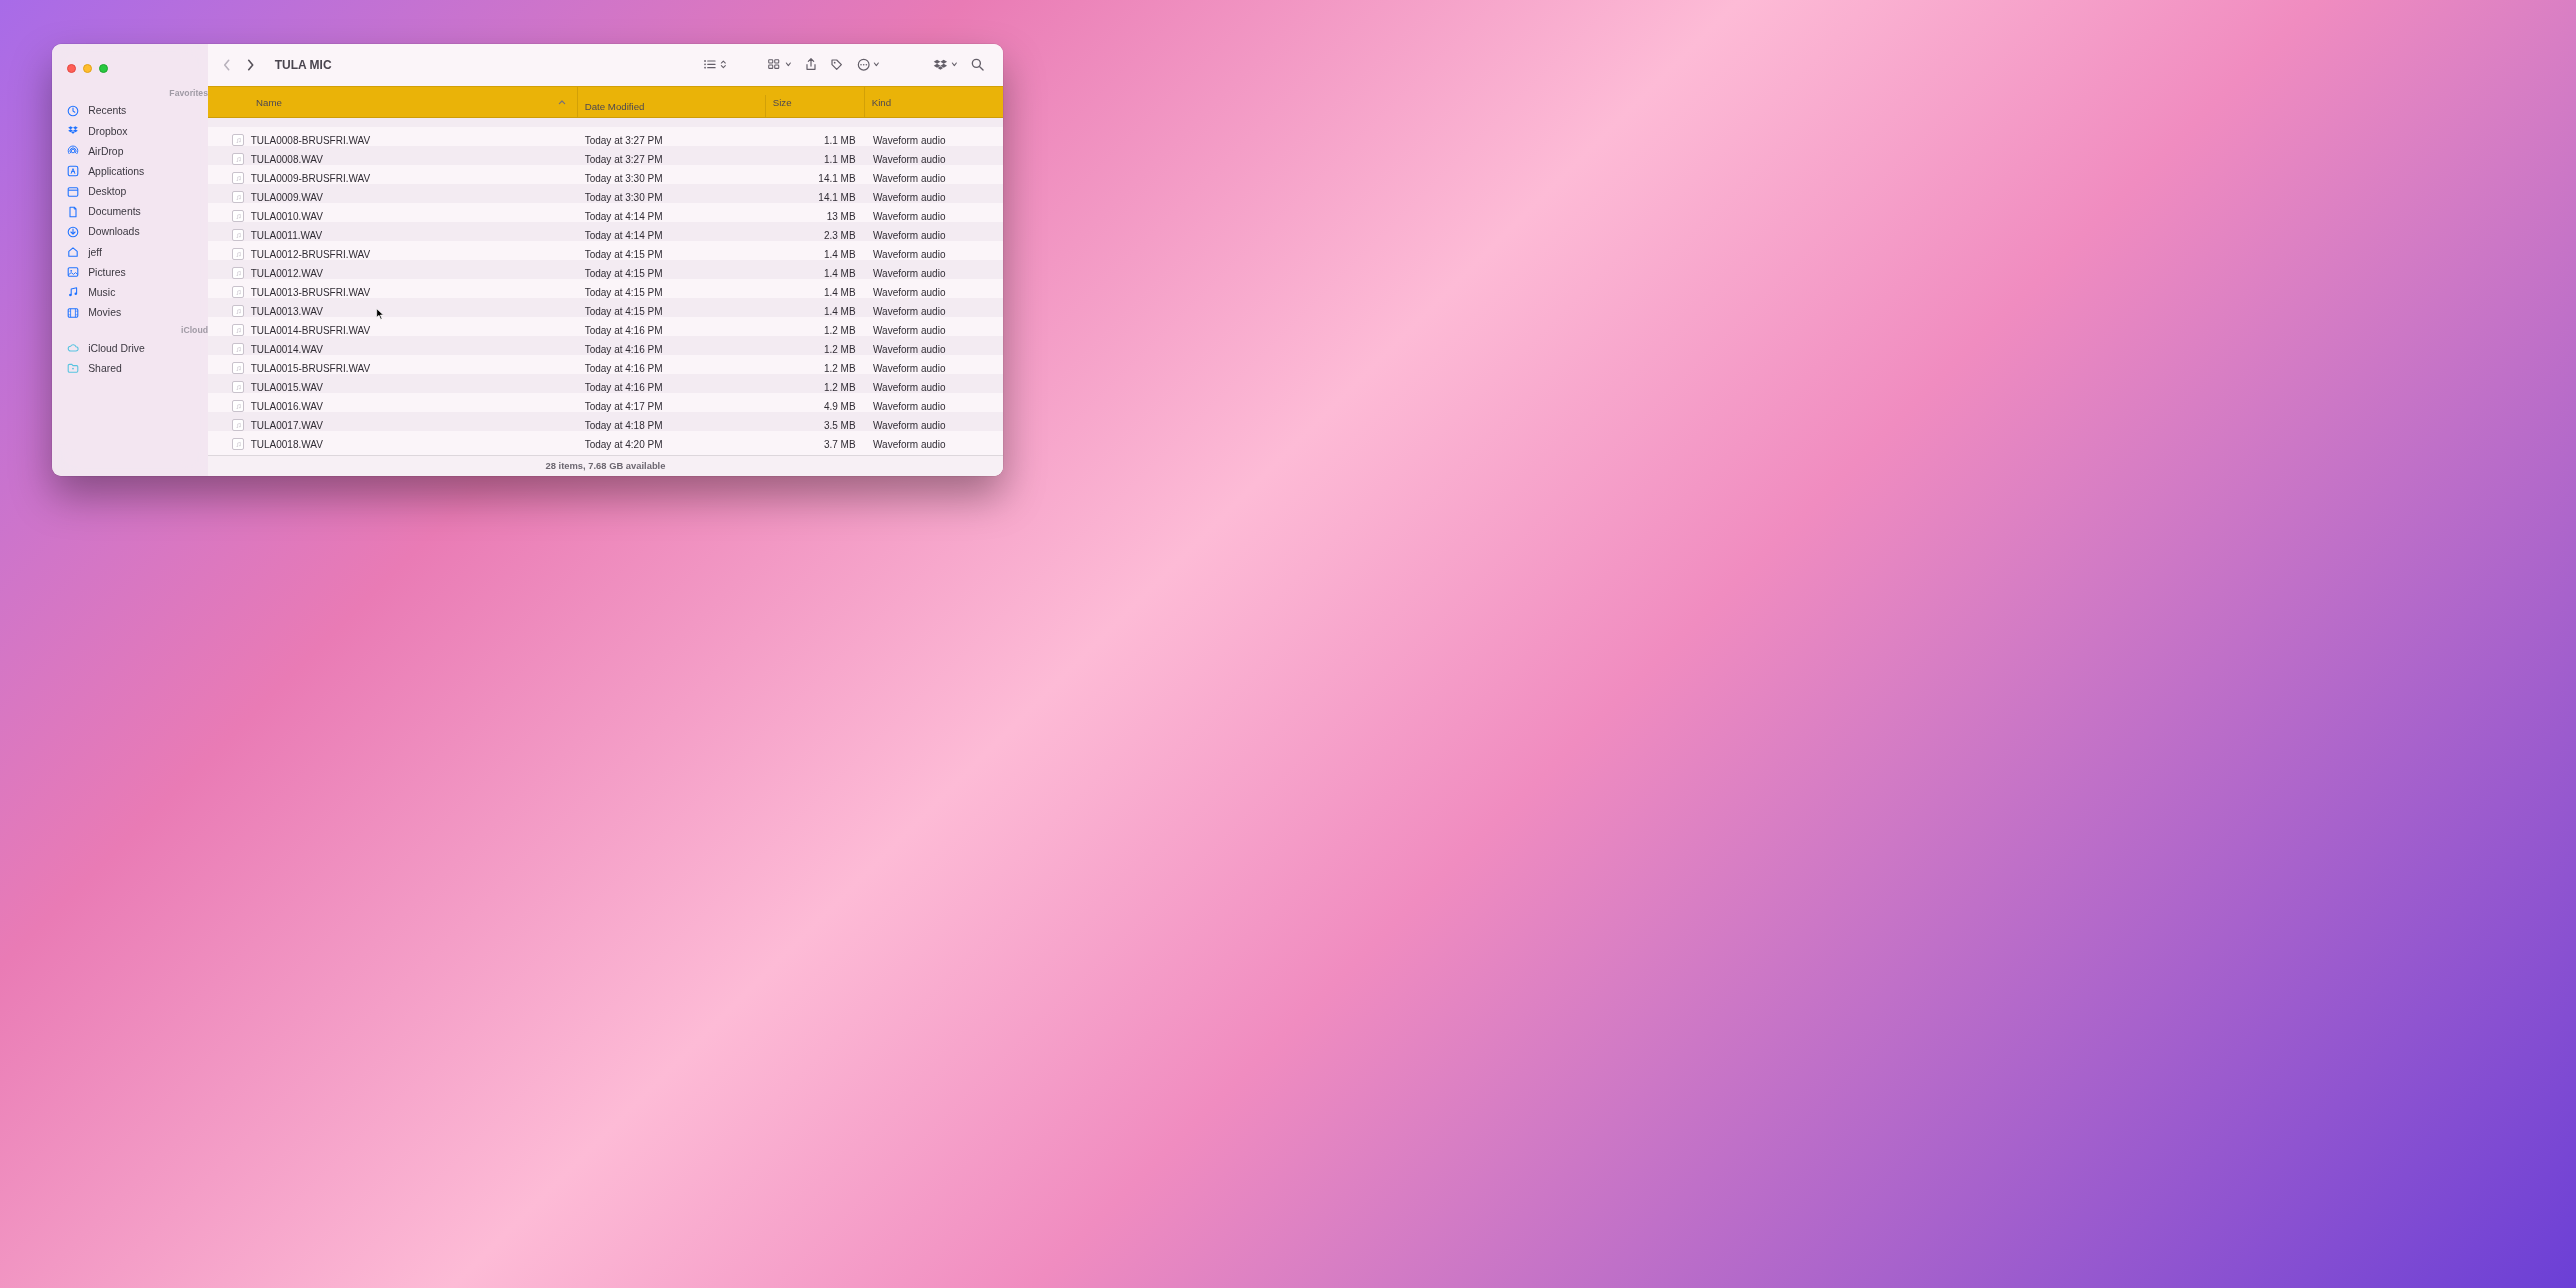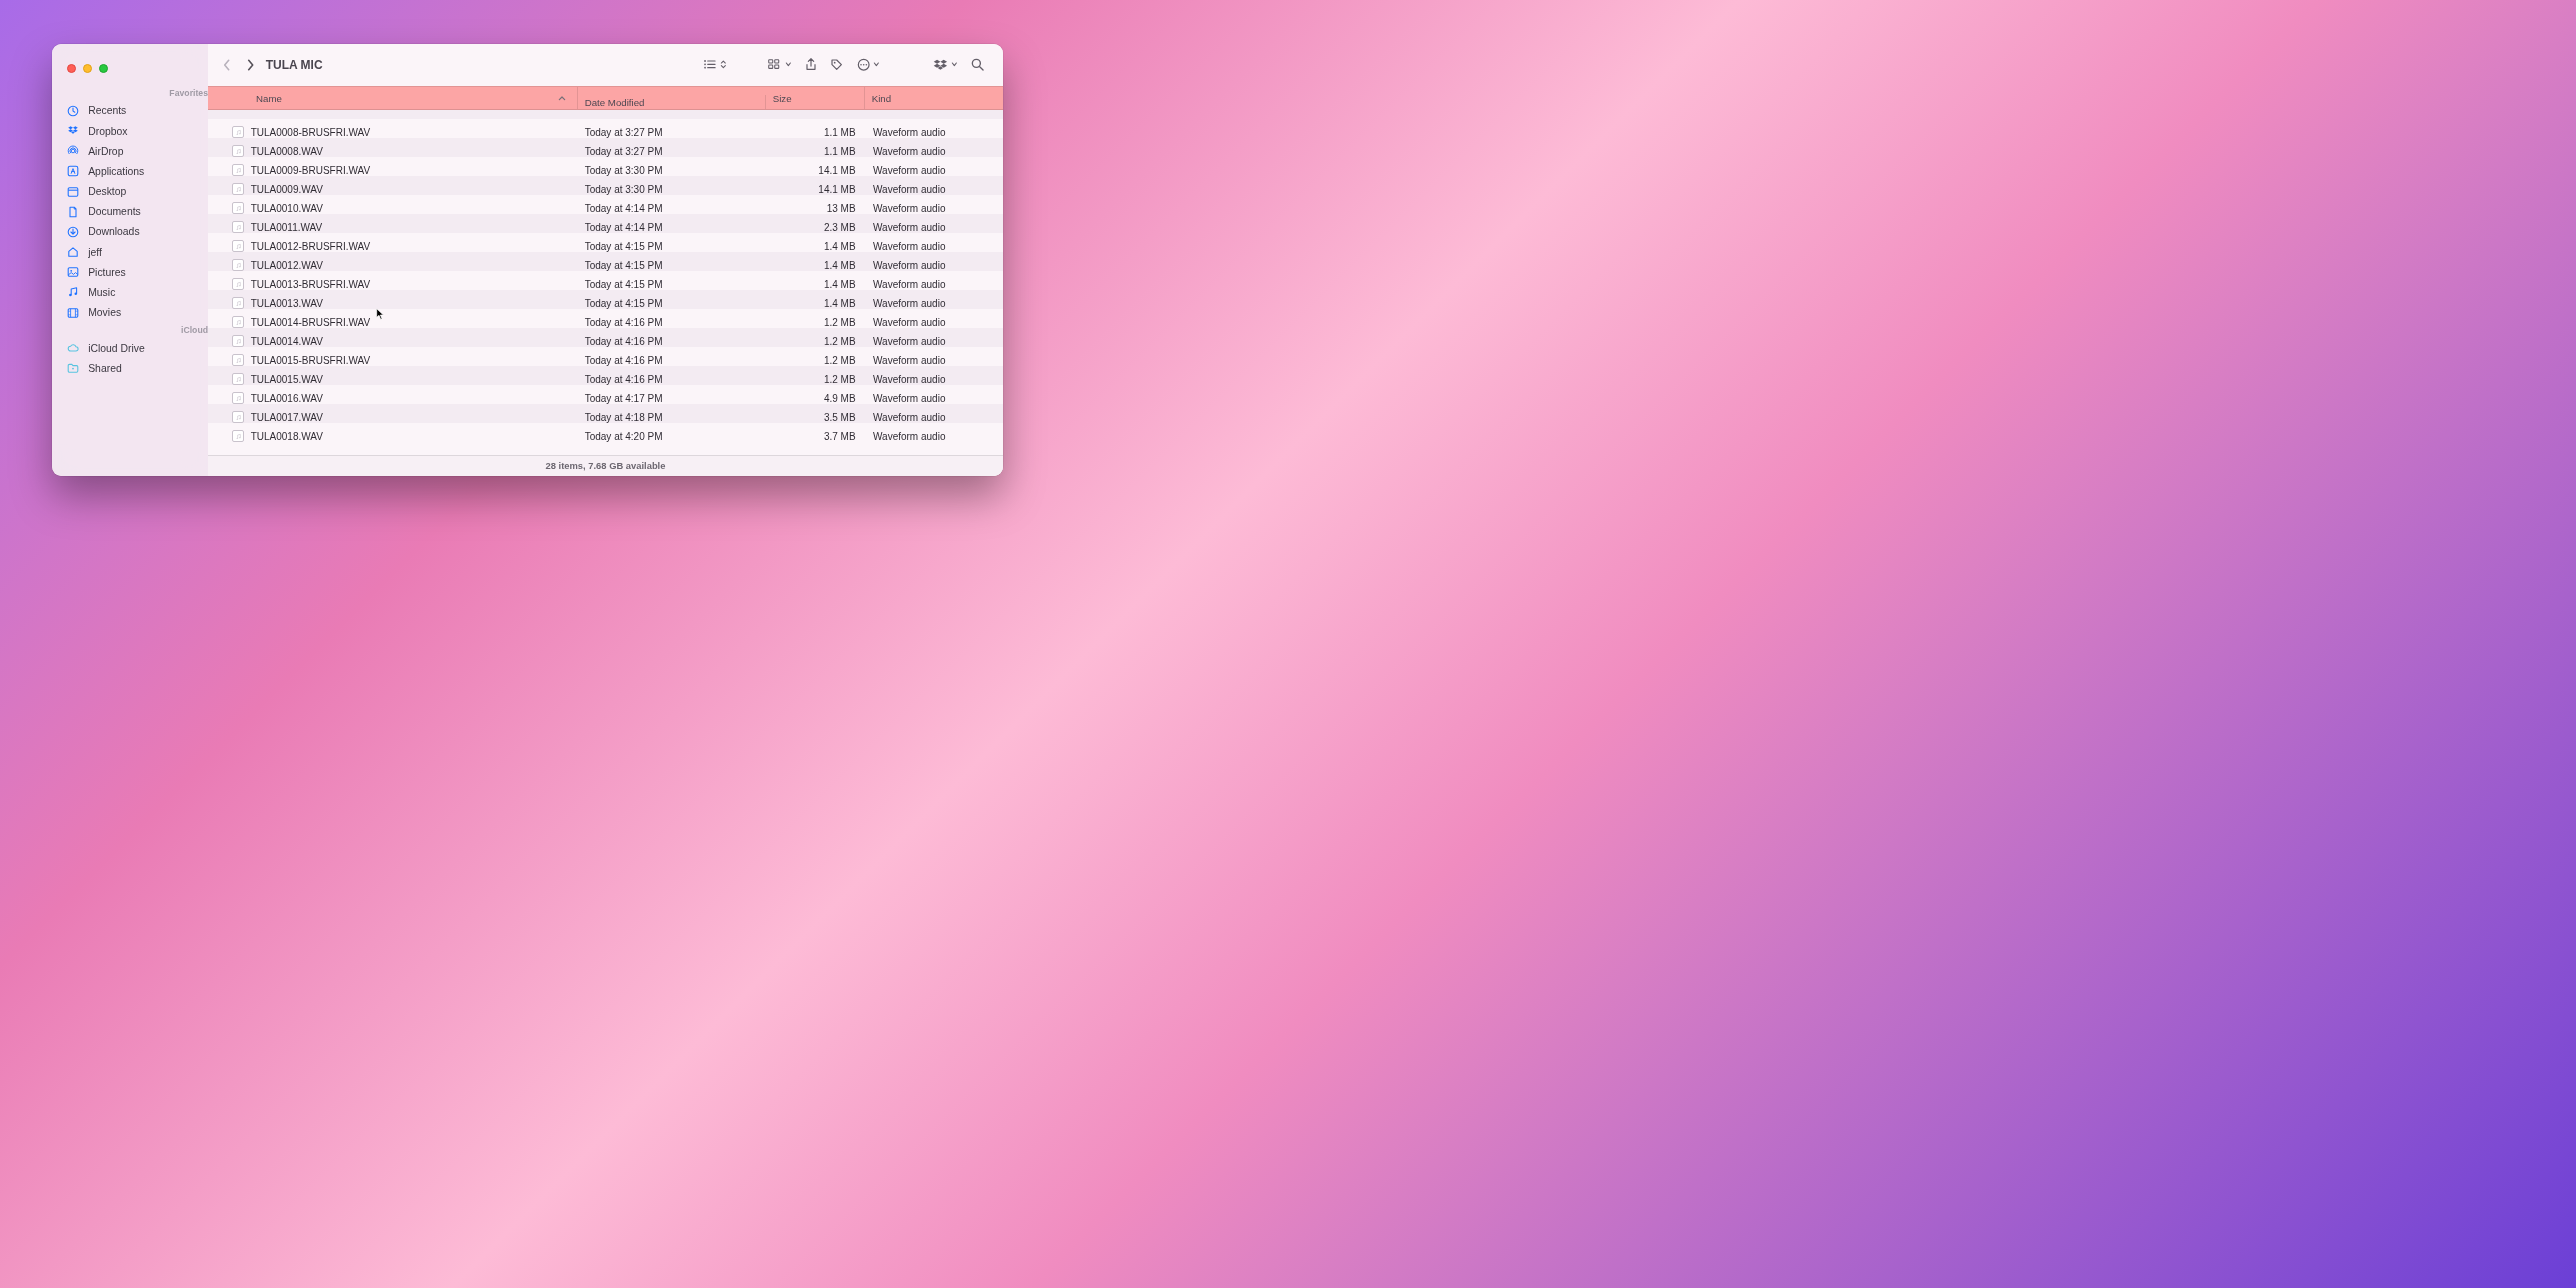--- a/index.html
+++ b/index.html
@@ -75,38 +75,38 @@
     border-bottom: 0.3px solid rgba(0,0,0,0);
   }
   .nav-btn {
     width: 24px; height: 21.5px;
     display:flex;align-items:center;justify-content:center;
     color:#555058;
   }
   .nav-btn.disabled { color:#b8b2bc; }
   .win-title {
     font-size: 12px; font-weight: 700; color:#4a454f;
-    margin-left: 3px;
+    margin-left: 12px;
   }
   .tb-spacer { flex:1; }
   .tb-btn {
     display:flex;align-items:center;justify-content:center;
     color:#635e68; padding:0 6.7px; height:21.5px;
     gap:2.7px;
   }
 
   
   .col-header {
     display:flex;
-    height: 24px;
+    height: 32px;
     border-top: 0.3px solid rgba(0,0,0,0.1);
     border-bottom: 0.3px solid rgba(0,0,0,0.12);
     font-size: 9.7px;
     color:#4d4852;
-    background:#fca5a5;
+    background:#eab308;
   }
   .col-header > div {
     display:flex;align-items:center;
     border-right: 0.3px solid rgba(0,0,0,0.1);
     padding-left: 6.7px;
   }
   .col-name { flex: 0 0 370px; padding-left: 48px !important; font-weight:500; justify-content:space-between; padding-right:10.7px;}
   .col-date { flex: 0 0 188px; margin-top: 8px; }
   .col-size { flex: 0 0 99px; }
   .col-kind { flex: 1; border-right:none !important; }

